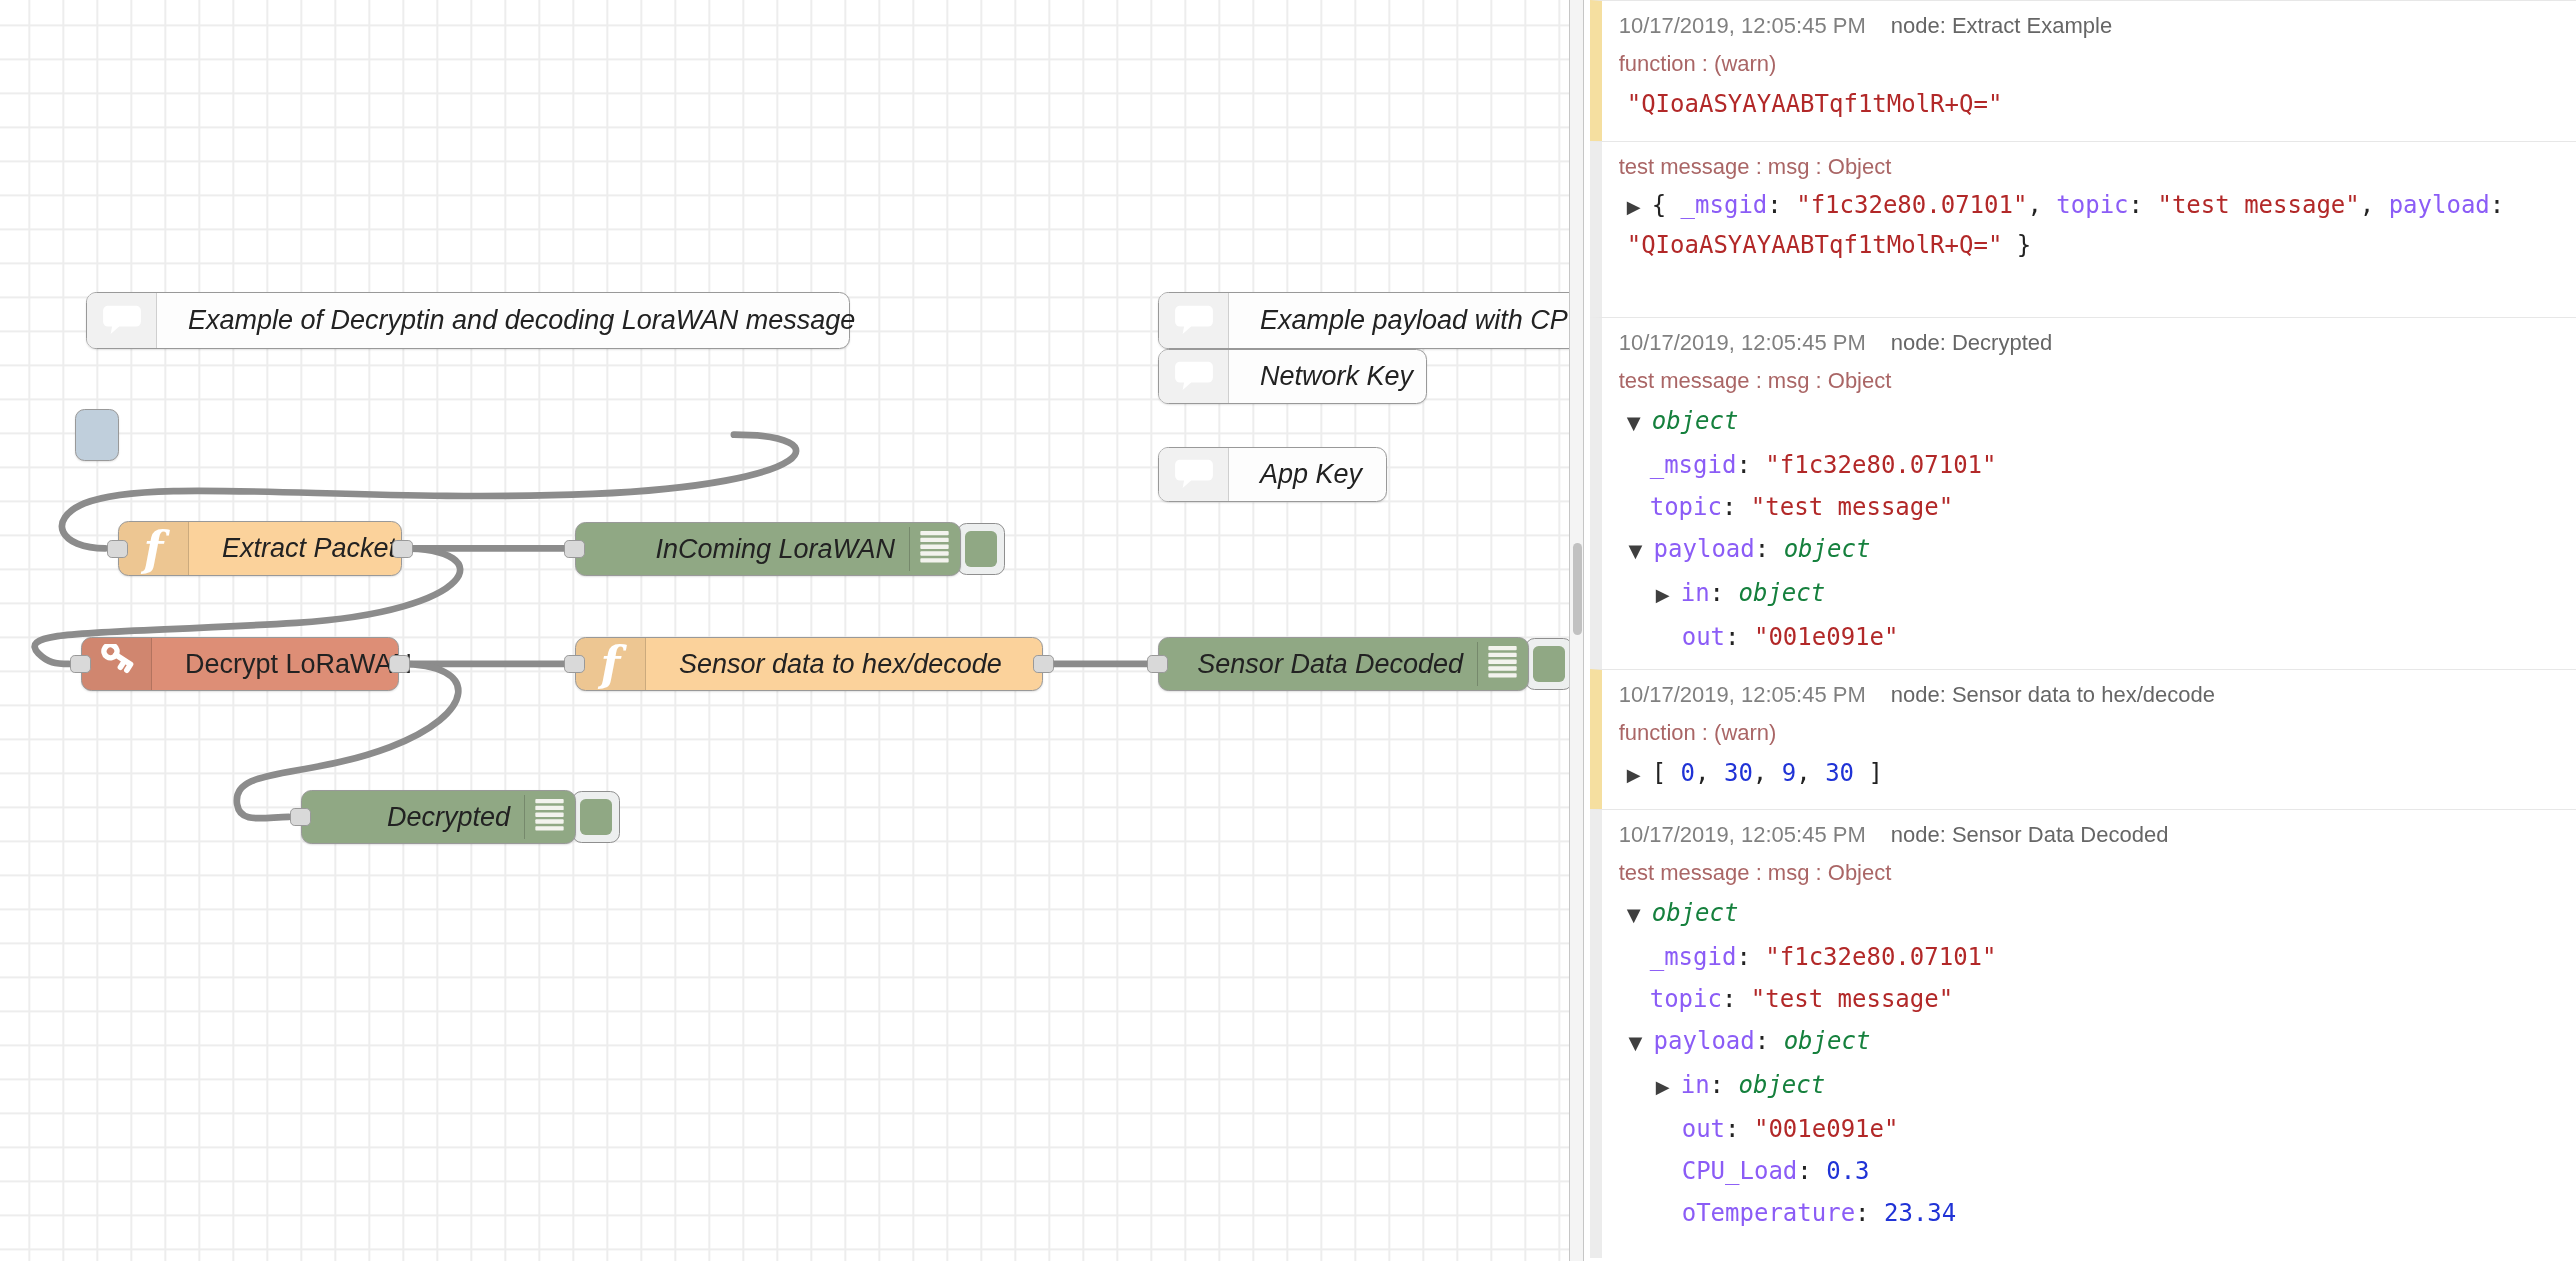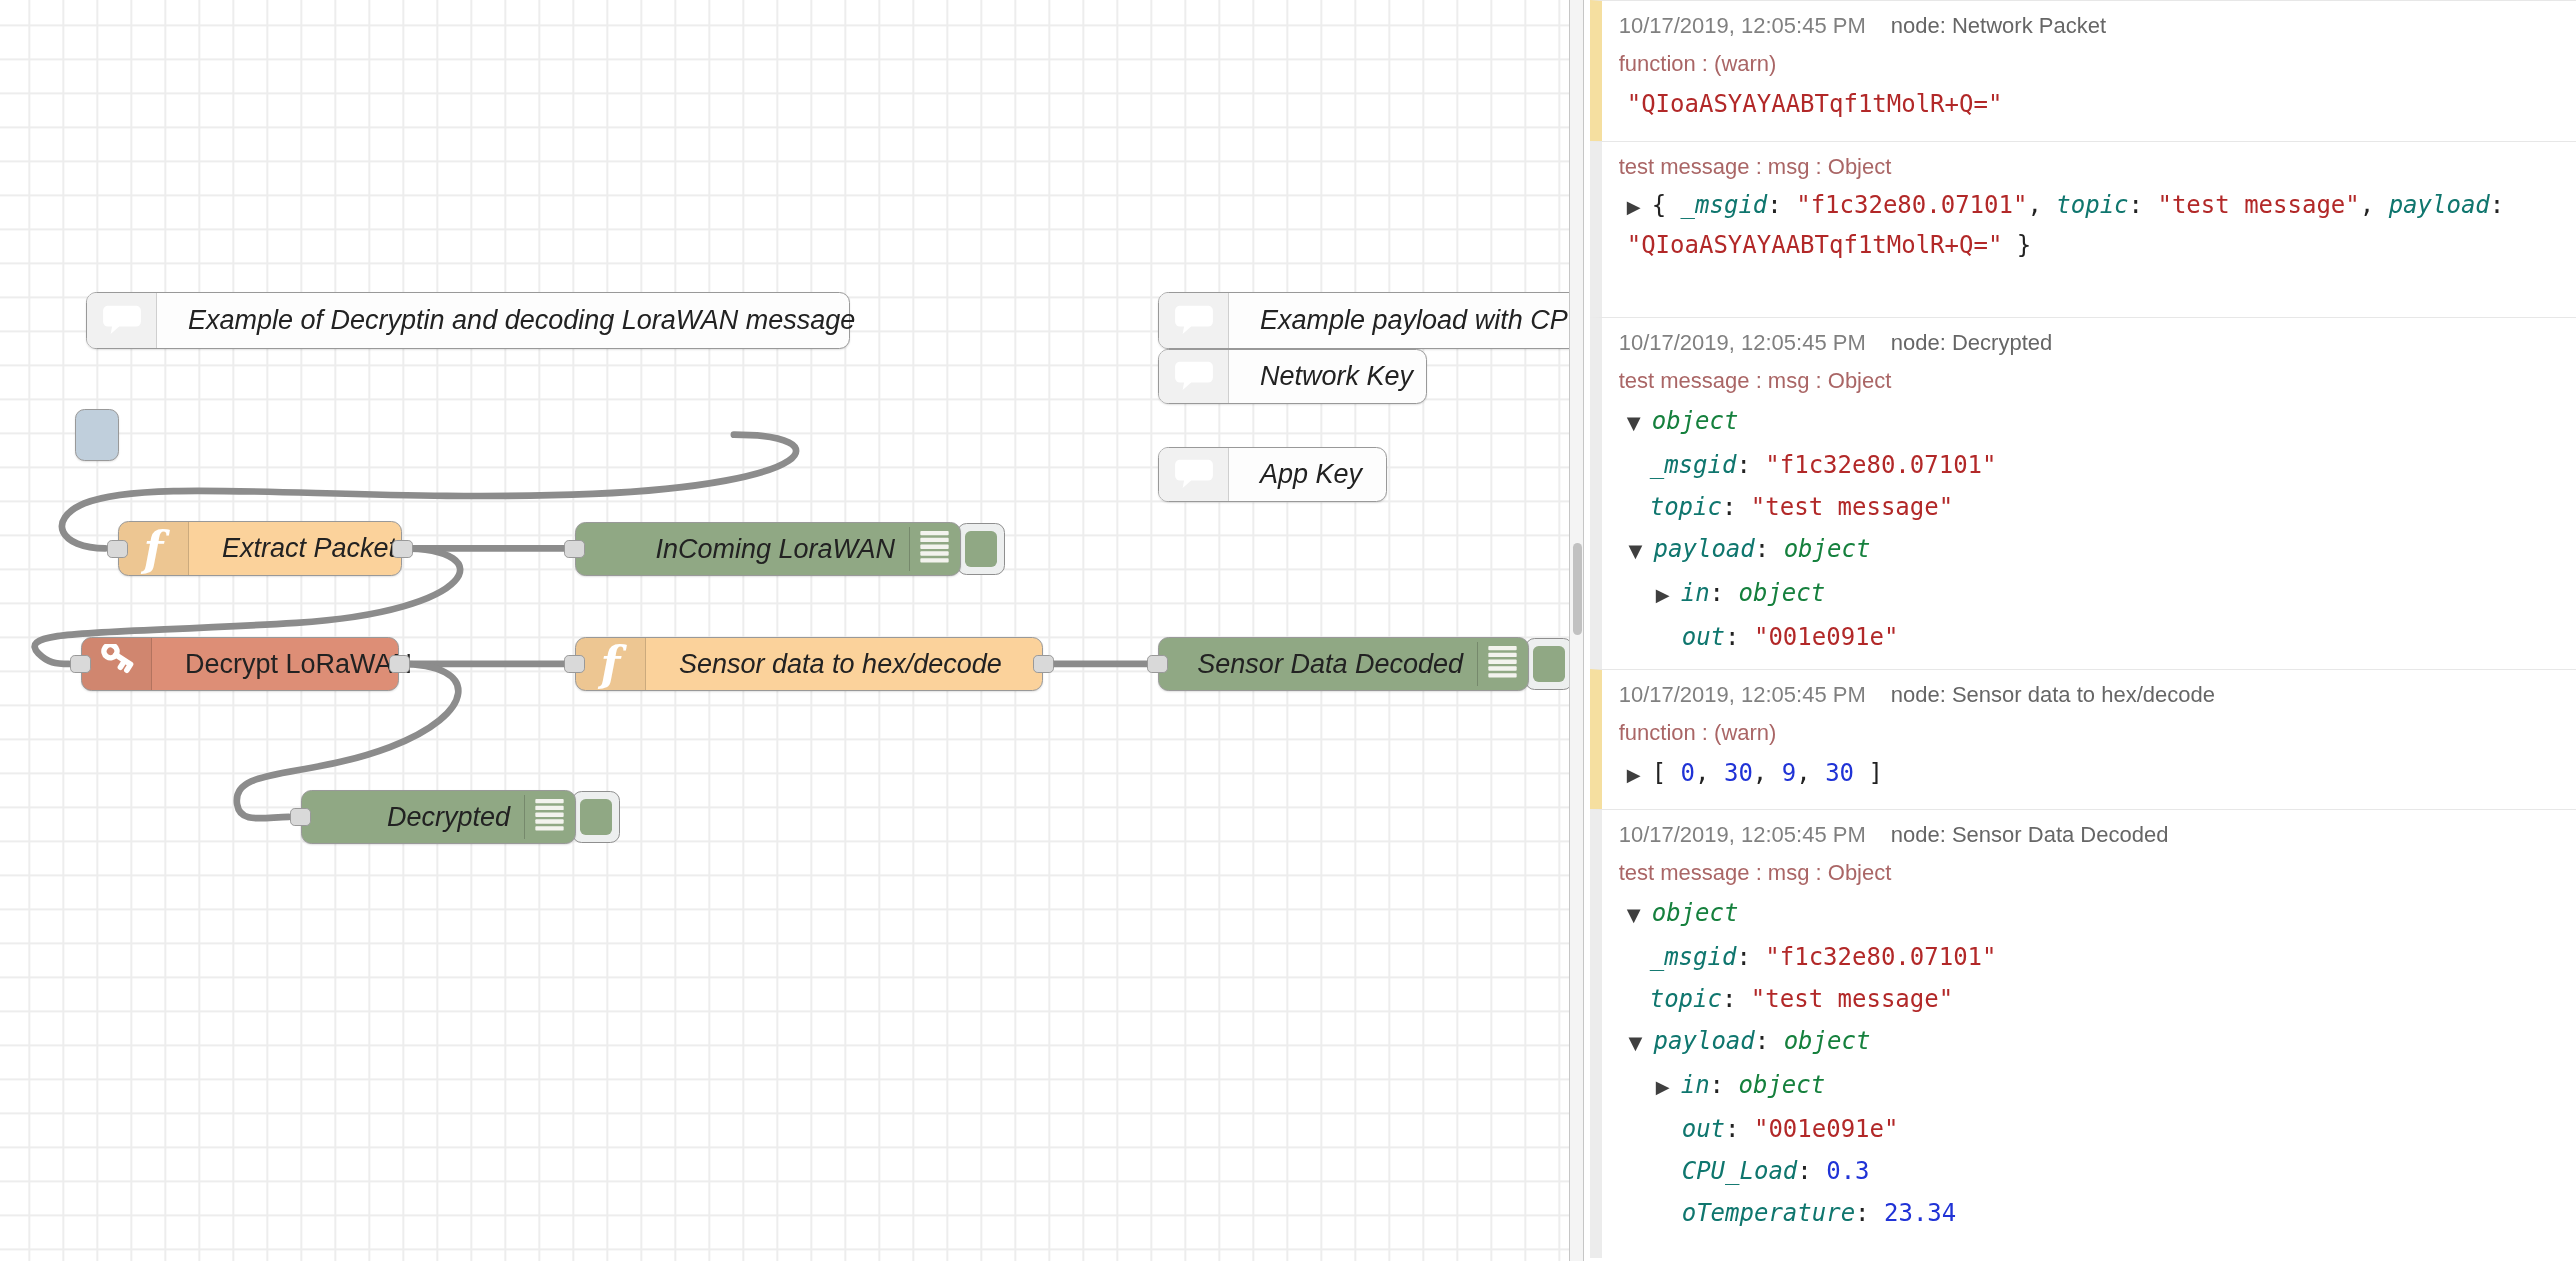--- a/index.html
+++ b/index.html
@@ -40,21 +40,21 @@
   .msg{position:relative;box-sizing:border-box;margin-left:5.7px;border-left:12.4px solid #ececec;
     border-top:1.9px solid #e7e7e7;padding:5.7px 23px 11.5px 0;}
   .msg.warn{border-left-color:#f5dfa0;}
   .msg .hdr{line-height:38px;font-size:22px;color:#808080;padding-left:17px;}
   .msg .hdr .nodename{color:#666;margin-left:25px;}
   .msg .meta{line-height:38px;font-size:22px;color:#a66;padding-left:17px;}
   .msg .body{font-family:"DejaVu Sans Mono",monospace;font-size:24px;color:#222;padding-left:25px;}
   .row{line-height:42px;white-space:nowrap;}
   .row.wrap{white-space:normal;line-height:38px;max-width:917px;word-break:break-all;}
   .tri{display:inline-block;width:25px;font-size:18px;color:#3f3f3f;font-family:"DejaVu Sans",sans-serif;cursor:pointer;}
-  .tk-key{color:#0f766e;font-style:italic;}
+  .tk-key{color:#8b5cf6;}
   .tk-str{color:#b22828;}
   .tk-num{color:#2033d6;}
   .tk-meta{color:#15803d;font-style:italic;}
   .tk-punct{color:#222;}
 </style>
 </head>
 <body>
 
 <div class="app">
   <div class="canvas" id="canvas">
@@ -180,21 +180,21 @@
             </svg></span>
         </div>
         <div class="nlabel it" style="left: 9.6px; right: 65px; justify-content: flex-end;">Decrypted</div>
         <div class="port in"></div>
       </div>
     </div>
   <div class="scroll-track"></div>
   <div class="scroll-thumb"></div>
   <div class="sidebar" id="sidebar">
       <div class="msg warn" style="min-height: 141px;">
-        <div class="hdr"><span>10/17/2019, 12:05:45 PM</span><span class="nodename">node: Network Packet</span></div>
+        <div class="hdr"><span>10/17/2019, 12:05:45 PM</span><span class="nodename">node: Extract Example</span></div>
         <div class="meta">function : (warn)</div>
         <div class="body">
           <div class="row" style="padding-left: 0px;"><span class="tk-str">"QIoaASYAYAABTqf1tMolR+Q="</span></div>
         </div>
       </div>
       <div class="msg" style="min-height: 176px;">
         <div class="meta">test message : msg : Object</div>
         <div class="body">
           <div class="row wrap" style="padding-left: 0px;"><span class="tri">▶</span><span class="tk-punct">{ </span><span class="tk-key">_msgid</span><span class="tk-punct">: </span><span class="tk-str">"f1c32e80.07101"</span><span class="tk-punct">, </span><span class="tk-key">topic</span><span class="tk-punct">: </span><span class="tk-str">"test message"</span><span class="tk-punct">, </span><span class="tk-key">payload</span><span class="tk-punct">: </span><span class="tk-str">"QIoaASYAYAABTqf1tMolR+Q="</span><span class="tk-punct"> }</span></div>
         </div>

